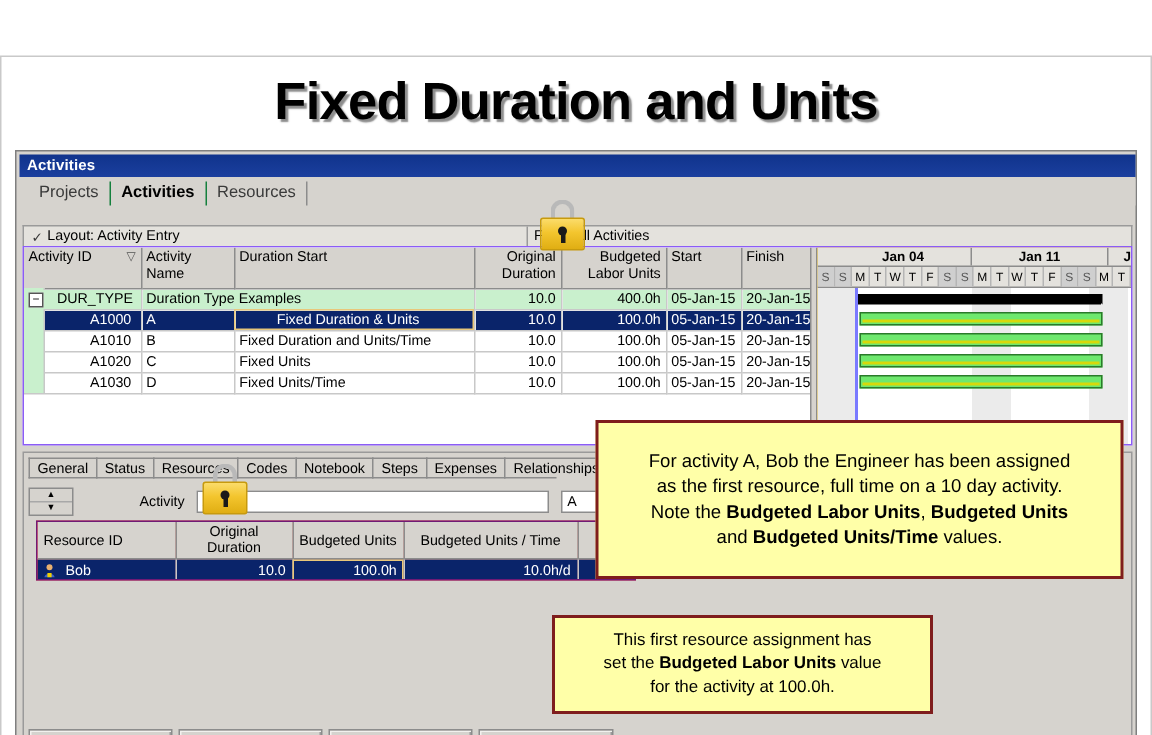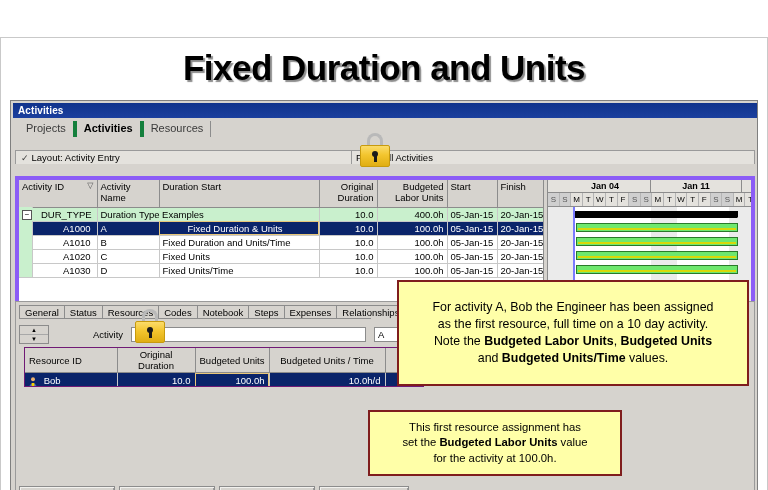--- a/index.html
+++ b/index.html
@@ -36,21 +36,21 @@
     display:flex;align-items:center;padding-left:5px;box-sizing:border-box;
     letter-spacing:0.1px;
   }
   .menu-tabs{
     position:absolute;left:2px;top:18px;width:744px;height:18px;
     background:#d6d3ce;display:flex;align-items:flex-end;
     padding-left:6px;box-sizing:border-box;
   }
   .mtab{
     font-size:11px;color:#3a3a3a;padding:0px 7px 1px 7px;
-    border-right:4px solid #15803d;line-height:15px;
+    border-right:1px solid #15803d;line-height:15px;
   }
   .mtab.active{font-weight:bold;color:#000;}
   .mtab:last-child{border-right:1px solid #8c8c8c;}
 
   
   .layout-bar{
     position:absolute;left:4px;top:49px;width:740px;height:14px;
     background:#e4e2dd;border:1px solid #9a9a9a;border-bottom:none;
     box-sizing:border-box;display:flex;align-items:center;
     font-size:9.5px;color:#000;
@@ -59,22 +59,22 @@
   .check-glyph{color:#3a3a3a;font-size:9px;}
   .layout-filter{
     position:absolute;left:335px;top:0;height:100%;
     display:flex;align-items:center;padding-left:4px;
     border-left:1px solid #9a9a9a;width:200px;box-sizing:border-box;
     font-size:9.5px;
   }
 
   
   .grid-wrap{
-    position:absolute;left:4px;top:75px;width:740px;height:133px;
-    background:#fff;border:4px solid #8b5cf6;box-sizing:border-box;
+    position:absolute;left:4px;top:63px;width:740px;height:133px;
+    background:#fff;border:1px solid #8b5cf6;box-sizing:border-box;
     overflow:hidden;
   }
   .grid-left{
     position:absolute;left:0;top:0;width:524px;height:131px;
     background:#fff;overflow:hidden;
   }
   .grid-splitter{
     position:absolute;left:524px;top:0;width:5px;height:131px;
     background:#d6d3ce;border-left:1px solid #8c8c8c;border-right:1px solid #8c8c8c;
     box-sizing:border-box;

